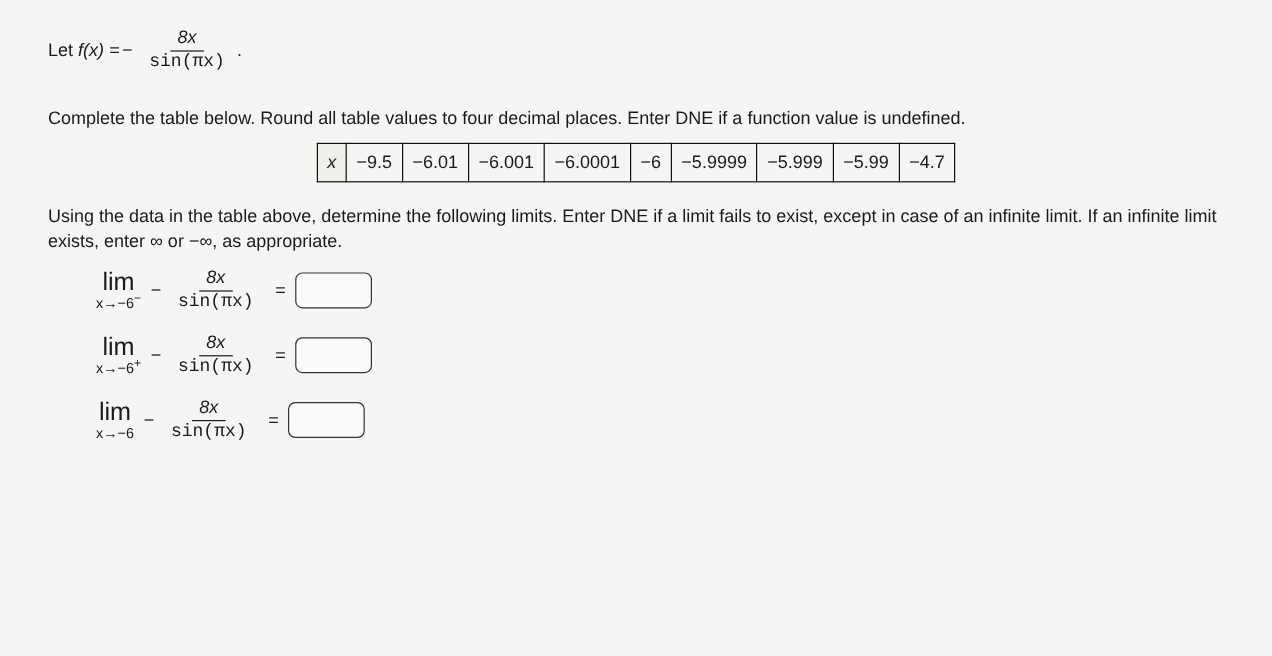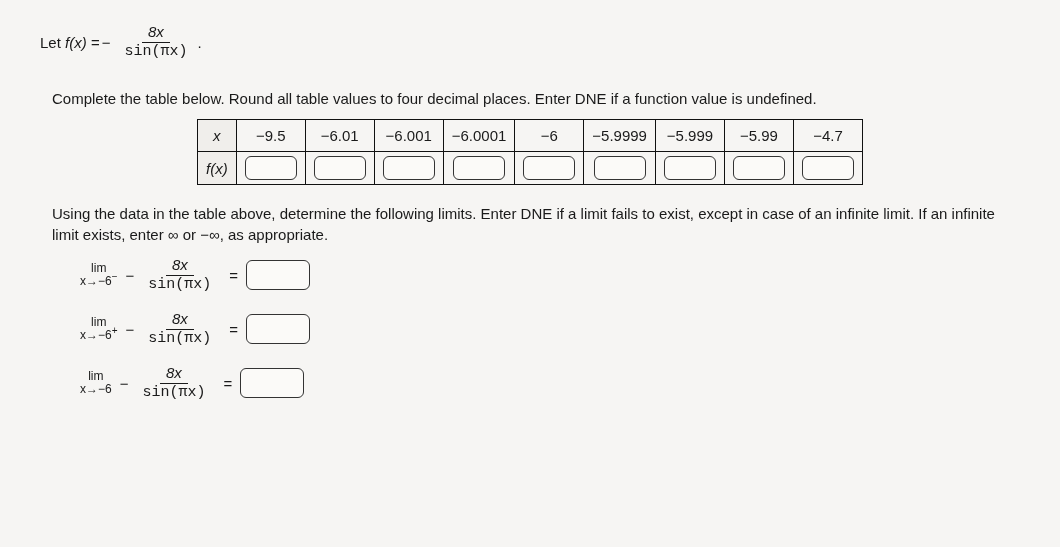--- a/index.html
+++ b/index.html
@@ -18,21 +18,21 @@
       display: inline-flex;
       flex-direction: column;
       align-items: center;
       vertical-align: middle;
       line-height: 1.1;
       margin: 0 4px;
     }
     .frac .num { border-bottom: 1.5px solid #1a1a1a; padding: 0 6px 1px; text-align: center; }
     .frac .den { padding: 1px 6px 0; font-family: Liberation Mono, monospace; }
     .mathvar { font-style: italic; }
-    .instr { margin: 14px 0 10px 12px; line-height: 1.4; max-width: 980px; }
+    .instr { margin: 14px 0 10px 0; line-height: 1.4; max-width: 980px; }
     table.valtable {
       border-collapse: collapse;
       margin: 8px auto 18px auto;
     }
     table.valtable td, table.valtable th {
       border: 1.5px solid #111;
       padding: 4px 8px;
       text-align: center;
       vertical-align: middle;
       height: 32px;
@@ -53,21 +53,21 @@
       height: 30px;
     }
     .limit-block { display: flex; align-items: center; margin: 12px 0 18px 40px; }
     .lim {
       display: inline-flex;
       flex-direction: column;
       align-items: center;
       line-height: 1.05;
       margin-right: 6px;
     }
-    .lim .top { font-size: 12px; text-align: right; }
+    .lim .top { font-size: 21px; text-align: right; }
     .lim .bot { font-size: 12px; }
     .eq { margin: 0 8px; }
     .neg { margin: 0 4px 0 2px; }
     sup.ss { font-size: 10px; vertical-align: super; line-height: 0; }
   </style>
 </head>
 <body>
 
 <div class="problem-intro row">
   <span>Let </span>
@@ -89,32 +89,20 @@
     <td class="hdrcell mathvar">x</td>
     <td>−9.5</td>
     <td>−6.01</td>
     <td>−6.001</td>
     <td>−6.0001</td>
     <td>−6</td>
     <td>−5.9999</td>
     <td>−5.999</td>
     <td>−5.99</td>
     <td>−4.7</td>
-  </tr>
-  <tr>
-    <td class="hdrcell mathvar">f(x)</td>
-    <td><span class="ansbox"></span></td>
-    <td><span class="ansbox"></span></td>
-    <td><span class="ansbox"></span></td>
-    <td><span class="ansbox"></span></td>
-    <td><span class="ansbox"></span></td>
-    <td><span class="ansbox"></span></td>
-    <td><span class="ansbox"></span></td>
-    <td><span class="ansbox"></span></td>
-    <td><span class="ansbox"></span></td>
   </tr>
 </tbody>
   </table>
 
 <div class="instr">Using the data in the table above, determine the following limits. Enter DNE if a limit fails to exist, except in case of an infinite limit. If an infinite limit exists, enter ∞ or −∞, as appropriate.</div>
 
 <div class="limit-block">
   <span class="lim">
     <span class="top">lim</span>
     <span class="bot"><span>x→−6</span><sup class="ss">−</sup></span>

